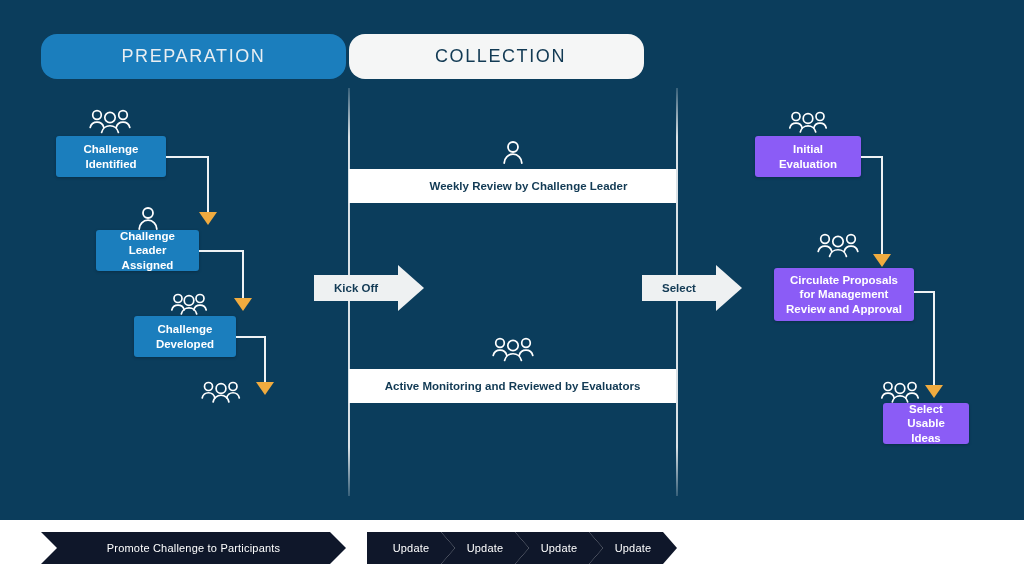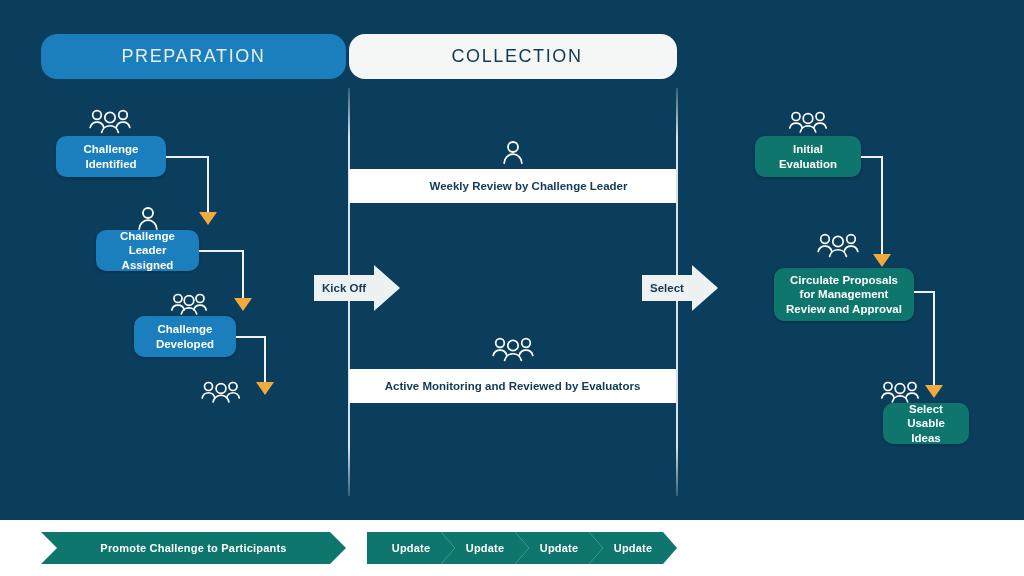--- a/index.html
+++ b/index.html
@@ -22,21 +22,21 @@
     height: 45px;
     border-radius: 16px;
     display: flex;
     align-items: center;
     justify-content: center;
     letter-spacing: 1.6px;
     font-size: 18px;
     font-weight: 400;
   }
   .tab-prep  { left: 41px;  width: 305px; background: #1b7ebd; color: #e8eef2; }
-  .tab-coll  { left: 349px; width: 328px; background: #f5f6f6; color: #123a54; padding-left: 8px; }
+  .tab-coll  { left: 349px; width: 295px; background: #f5f6f6; color: #123a54; padding-left: 8px; }
   .tab-eval  { left: 680px; width: 305px; background: #6d6e70; color: #eceded; }
 
   
   .rail {
     position: absolute;
     top: 88px;
     width: 2px;
     height: 408px;
     background: linear-gradient(to bottom,
       rgba(255,255,255,0.18) 0%,
@@ -60,34 +60,34 @@
     color: #123a54;
     font-size: 11.5px;
     font-weight: bold;
   }
   .band-1 { top: 169px; padding-left: 32px; }
   .band-2 { top: 369px; }
 
   
   .node {
     position: absolute;
-    border-radius: 10px;
+    border-radius: 3px;
     display: flex;
     align-items: center;
     justify-content: center;
     text-align: center;
     color: #ffffff;
     font-size: 11.5px;
     font-weight: bold;
     line-height: 1.25;
     padding: 4px 8px;
     box-shadow: 0 1px 3px rgba(0,0,0,0.25);
   }
   .node.blue { background: #1b7ebd; }
-  .node.gray { background: #0f766e; }
+  .node.gray { background: #8b5cf6; }
 
   
   .conn-h {
     position: absolute;
     height: 2px;
     background: #eef2f4;
   }
   .conn-v {
     position: absolute;
     width: 2px;
@@ -110,21 +110,21 @@
   }
   .stage-arrow .body {
     height: 26px;
     background: #eef1f2;
     display: flex;
     align-items: center;
     justify-content: center;
     color: #123a54;
     font-size: 11.5px;
     font-weight: bold;
-    padding: 0 8px;
+    padding: 0 20px;
   }
   .stage-arrow .head {
     width: 0; height: 0;
     border-top: 23px solid transparent;
     border-bottom: 23px solid transparent;
     border-left: 26px solid #eef1f2;
   }
 
   
   .icon {
@@ -137,27 +137,27 @@
   .footer {
     position: absolute;
     left: 0; top: 520px;
     width: 1024px; height: 56px;
     background: #ffffff;
   }
   .chev {
     position: absolute;
     top: 12px;
     height: 32px;
-    background: #0f766e;
+    background: #0f172a;
     display: flex;
     align-items: center;
     justify-content: center;
     color: #ffffff;
     font-size: 11px;
-    font-weight: bold;
+    font-weight: normal;
     letter-spacing: 0.2px;
   }
   .chev.point {
     clip-path: polygon(0% 0%, calc(100% - 16px) 0%, 100% 50%, calc(100% - 16px) 100%, 0% 100%, 16px 50%);
   }
   .chev.seg {
     clip-path: polygon(0% 0%, calc(100% - 14px) 0%, 100% 50%, calc(100% - 14px) 100%, 0% 100%, 14px 50%);
   }
   .chev.seg-first {
     clip-path: polygon(0% 0%, calc(100% - 14px) 0%, 100% 50%, calc(100% - 14px) 100%, 0% 100%);

